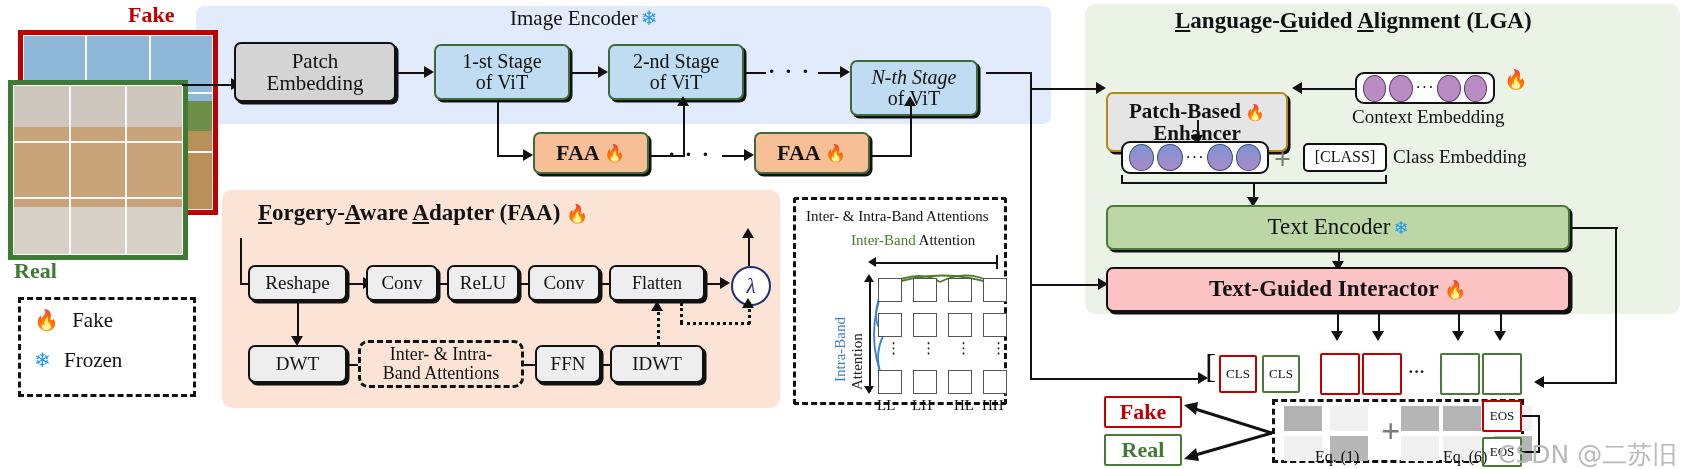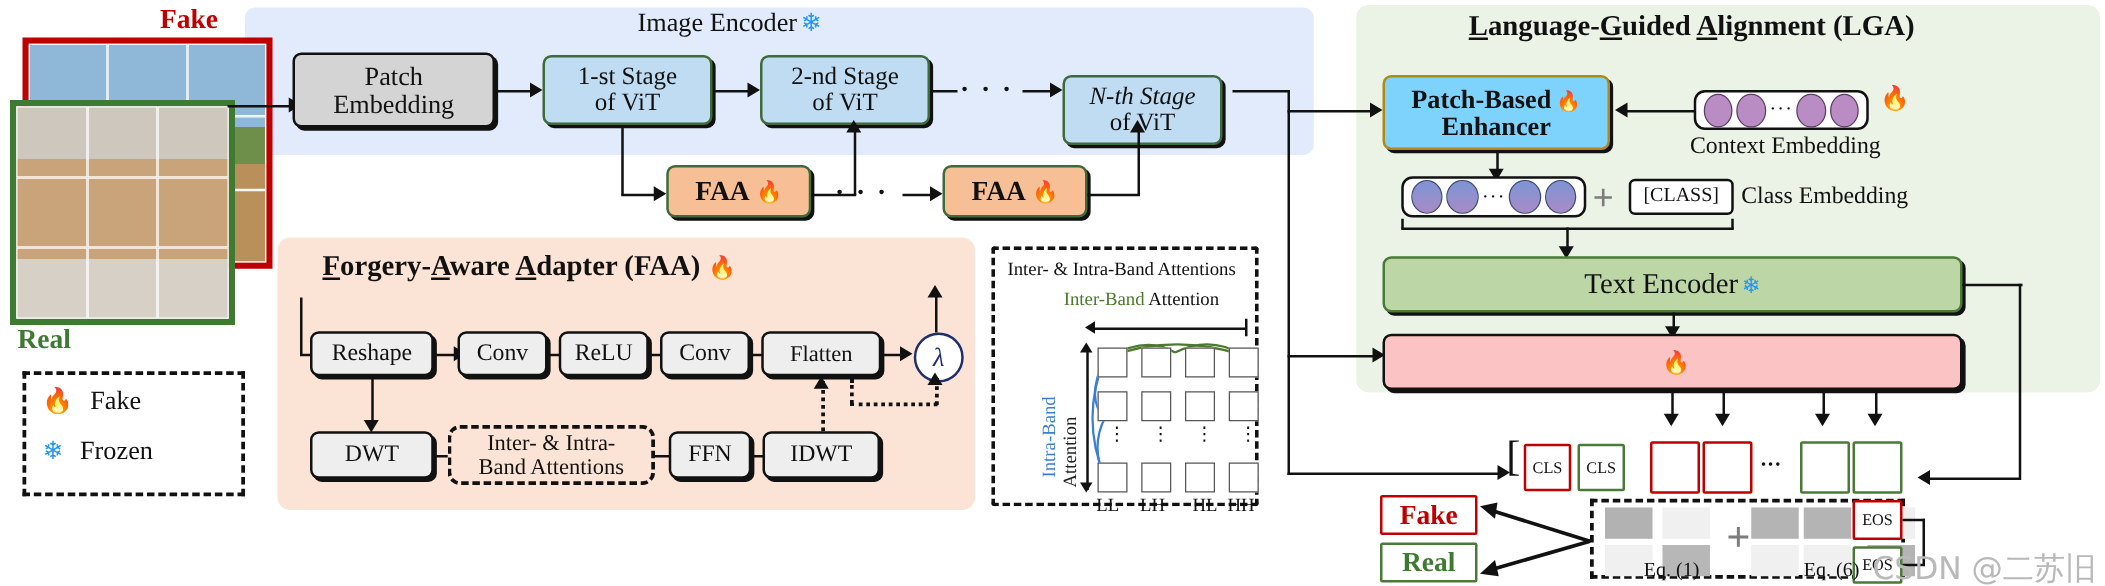--- a/index.html
+++ b/index.html
@@ -12,21 +12,21 @@
   #lga-panel{left:1085px;top:4px;width:595px;height:310px;background:#eaf3e6;border-radius:10px;}
   
   .box{position:absolute;display:flex;align-items:center;justify-content:center;
        text-align:center;box-sizing:border-box;border:2px solid #111;border-radius:7px;
        line-height:1.05;}
   .shadowbox{box-shadow:2.5px 2.5px 0 #111;}
   .gray{background:#d4d4d4;border-color:#111;}
   .lgray{background:#eeeeee;border-color:#111;}
   .vit{background:#bfdcf2;border:2px solid #3f6b3a;}
   .faa{background:#f7bf95;border:2px solid #3f6b3a;}
-  .pbe{background:#7dd3fc;border:2.5px solid #b08a14;}
+  .pbe{background:#e5e5e5;border:2.5px solid #b08a14;margin-top:32px;}
   .txtenc{background:#bcd6a5;border:2.5px solid #4a7a38;}
   .tgi{background:#fbc3c3;border:2.5px solid #111;}
   
   .ttl{position:absolute;font-size:21px;}
   .bold{font-weight:bold;}
   .lbl{position:absolute;font-size:17px;}
   
   .h{position:absolute;height:0;border-top:2.6px solid #111;}
   .v{position:absolute;width:0;border-left:2.6px solid #111;}
   .hd{position:absolute;height:0;border-top:3px dotted #111;}
@@ -355,20 +355,21 @@
 </div>
 <div class="v" style="left:1338px;top:250px;height:14px;"></div>
 <div class="arr ad" style="left:1332px;top:261px;"></div>
 
 <div class="h" style="left:1570px;top:227px;width:48px;"></div>
 <div class="v" style="left:1615px;top:227px;height:157px;"></div>
 <div class="h" style="left:1540px;top:382px;width:76px;"></div>
 <div class="arr al" style="left:1534px;top:376px;"></div>
 
 <div class="box tgi shadowbox" style="left:1106px;top:267px;width:464px;height:45px;font-size:23px;font-weight:bold;">
+  <span>Text-Guided Interactor</span>
     <span class="flame" style="margin-left:6px;font-size:18px;">🔥</span>
 </div>
 
 <div class="v" style="left:1337px;top:312px;height:22px;"></div>
 <div class="arr ad" style="left:1331px;top:331px;"></div>
 <div class="v" style="left:1378px;top:312px;height:22px;"></div>
 <div class="arr ad" style="left:1372px;top:331px;"></div>
 <div class="v" style="left:1458px;top:312px;height:22px;"></div>
 <div class="arr ad" style="left:1452px;top:331px;"></div>
 <div class="v" style="left:1500px;top:312px;height:22px;"></div>

